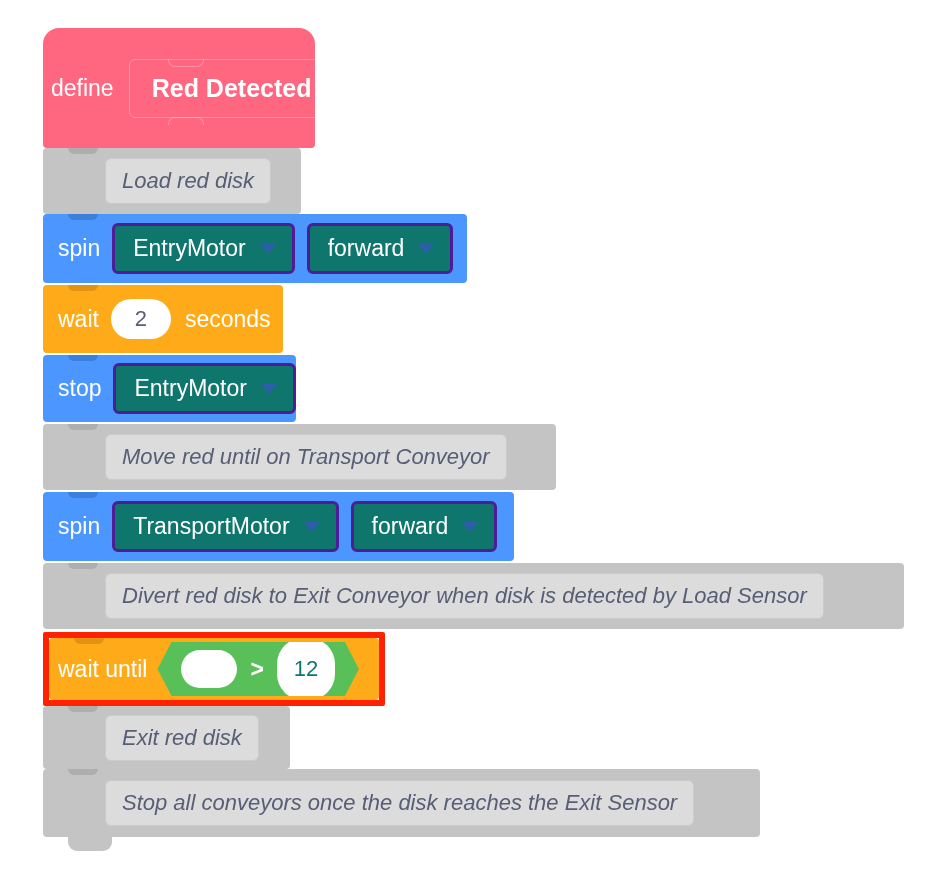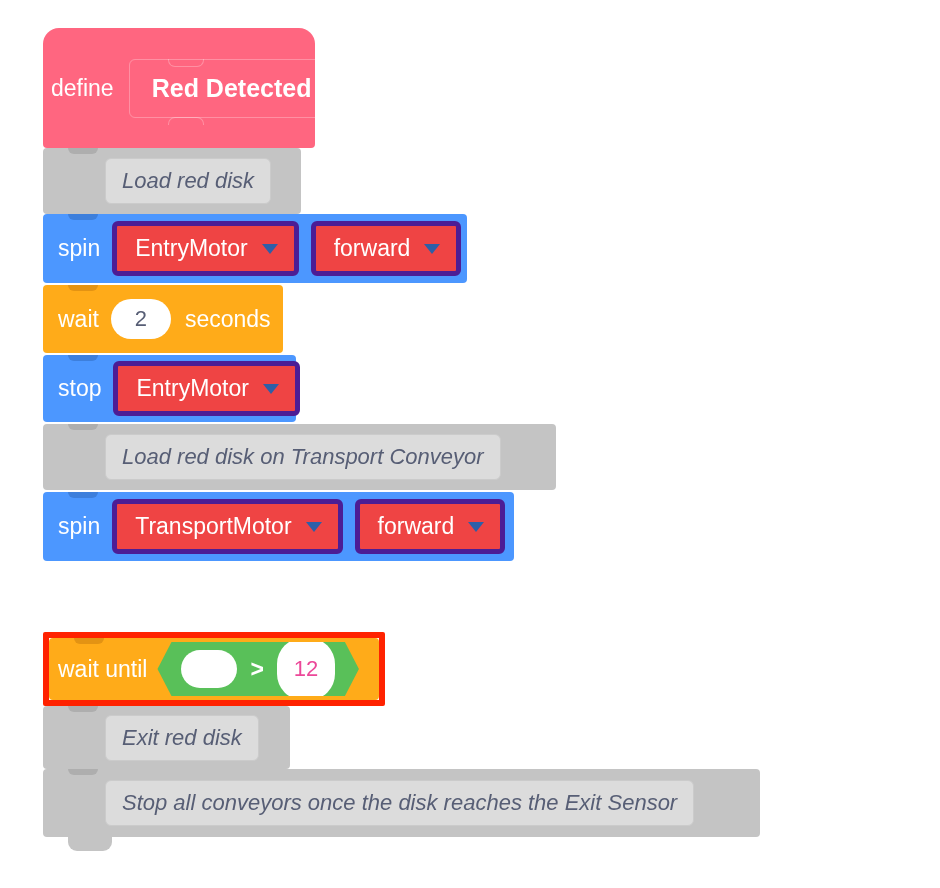--- a/index.html
+++ b/index.html
@@ -94,22 +94,22 @@
   .blue-block .notch-bot { background: #3d7fdc; }
   .kw {
     color: #ffffff;
     font-size: 23px;
     margin-left: 15px;
     white-space: nowrap;
   }
   .dropdown {
     margin-left: 12px;
     padding: 9px 16px 9px 18px;
-    background: #ef4444;
-    border: 5px solid #4c1d95;
+    background: #0f766e;
+    border: 3px solid #4c1d95;
     border-radius: 6px;
     color: #ffffff;
     font-size: 23px;
     white-space: nowrap;
     display: flex;
     align-items: center;
     gap: 14px;
   }
   .caret {
     width: 0; height: 0;
@@ -160,21 +160,21 @@
     color: #ffffff;
     font-size: 23px;
     margin: 0 13px;
     font-weight: bold;
   }
   .oval-num {
     min-width: 26px;
     padding: 18px 16px;
     background: #ffffff;
     border-radius: 26px;
-    color: #ec4899;
+    color: #0f766e;
     font-size: 22px;
     text-align: center;
   }
 
   
   .selection-ring {
     position: absolute;
     box-sizing: border-box;
     border: 6px solid #ff2200;
     border-radius: 2px;
@@ -234,36 +234,40 @@
     <span class="notch-top"></span>
     <span class="kw">stop</span>
     <div class="dropdown">
       <span>EntryMotor</span>
       <span class="caret"></span>
     </div>
   </div>
 
   <div class="block gray-block" style="left:43px; top:424px; width:513px; height:66px;">
     <span class="notch-top"></span>
-    <span class="gray-inner">Load red disk on Transport Conveyor</span>
+    <span class="gray-inner">Move red until on Transport Conveyor</span>
   </div>
 
   <div class="block blue-block" style="left:43px; top:492px; width:471px; height:69px;">
     <span class="notch-top"></span>
     <span class="kw">spin</span>
     <div class="dropdown">
       <span>TransportMotor</span>
       <span class="caret"></span>
     </div>
     <div class="dropdown">
       <span>forward</span>
       <span class="caret"></span>
     </div>
   </div>
 
+  <div class="block gray-block" style="left:43px; top:563px; width:861px; height:66px;">
+    <span class="notch-top"></span>
+    <span class="gray-inner">Divert red disk to Exit Conveyor when disk is detected by Load Sensor</span>
+  </div>
 
   <div class="block orange-block" style="left:49px; top:638px; width:330px; height:62px;">
     <span class="notch-top"></span>
     <span class="kw" style="margin-left:9px;">wait until</span>
     <div class="hex">
       <span class="oval-empty"></span>
       <span class="op-sym">&gt;</span>
       <span class="oval-num">12</span>
     </div>
   </div>

